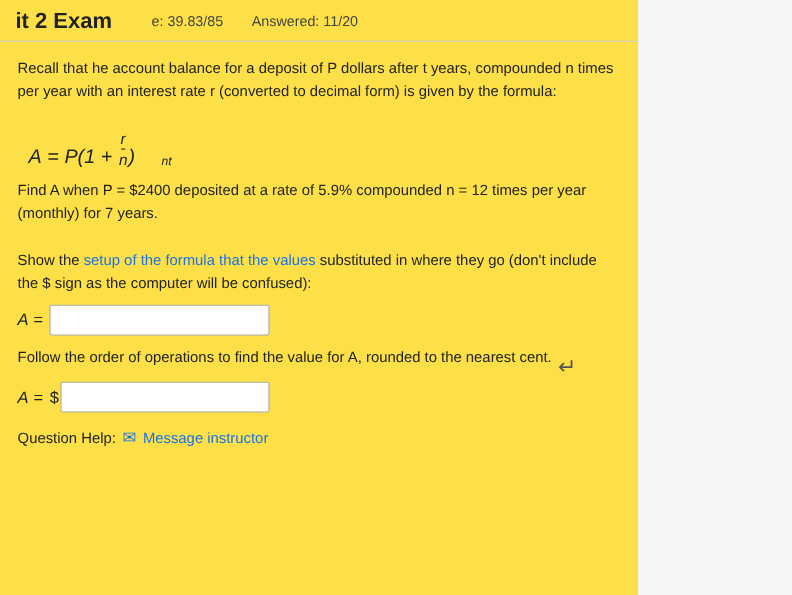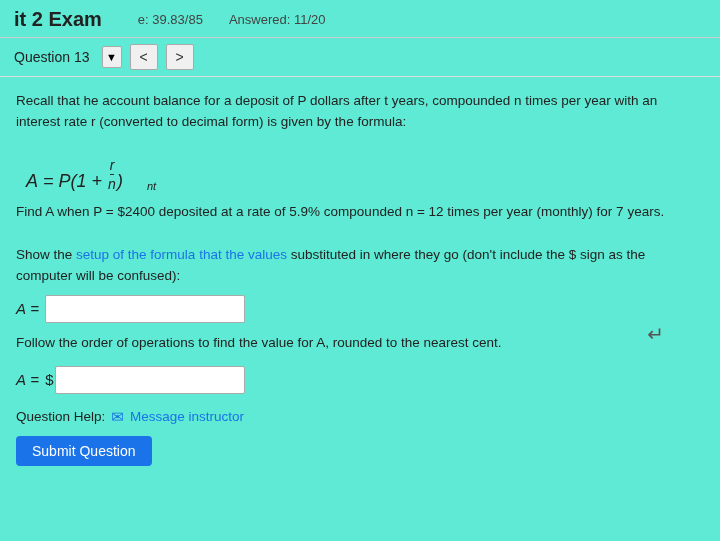--- a/index.html
+++ b/index.html
@@ -4,22 +4,22 @@
   <style>
     * { box-sizing: border-box; margin: 0; padding: 0; }
     body {
       font-family: Arial, sans-serif;
       font-size: 14px;
       background: #f5f5f5;
       width: 720px;
       min-height: 541px;
     }
     .page-container {
-      background: #5eead4;
-      width: 720px;
+      background: #fde047;
+      width: 580px;
       min-height: 541px;
       padding: 0;
       position: relative;
     }
     .top-bar {
       display: flex;
       align-items: center;
       padding: 8px 14px 6px 14px;
       border-bottom: 1px solid #ccc;
       gap: 16px;
@@ -230,26 +230,20 @@
 <body>
 
 <div class="page-container">
 
   <div class="top-bar">
     <span class="exam-title">it 2 Exam</span>
     <span class="score-info">e: 39.83/85</span>
     <span class="answered-info">Answered: 11/20</span>
   </div>
 
-  <div class="nav-bar">
-    <span class="question-label">Question 13</span>
-    <span class="dropdown-arrow">▼</span>
-    <button class="nav-btn">&lt;</button>
-    <button class="nav-btn">&gt;</button>
-  </div>
 
   <div class="content">
 
     <p class="recall-text">Recall that he account balance for a deposit of P dollars after t years, compounded n times per year with an interest rate r (converted to decimal form) is given by the formula:</p>
 
     <div class="formula-line">
       <span class="formula-main"><i>A</i></span>
       <span class="formula-main">&nbsp;=&nbsp;</span>
       <span class="formula-main"><i>P</i></span>
       <span class="formula-main">(</span>
@@ -286,19 +280,18 @@
       <span class="dollar-sign">$</span>
       <input class="dollar-input" type="text" style="">
     </div>
 
     <div class="question-help">
       <span>Question Help:</span>
       <span class="mail-icon">✉</span>
       <a href="#" class="msg-link">Message instructor</a>
     </div>
 
-    <button class="submit-btn">Submit Question</button>
 
   </div>
 
   <div class="cursor-arrow">↵</div>
 
 </div>
 
 </body></html>

